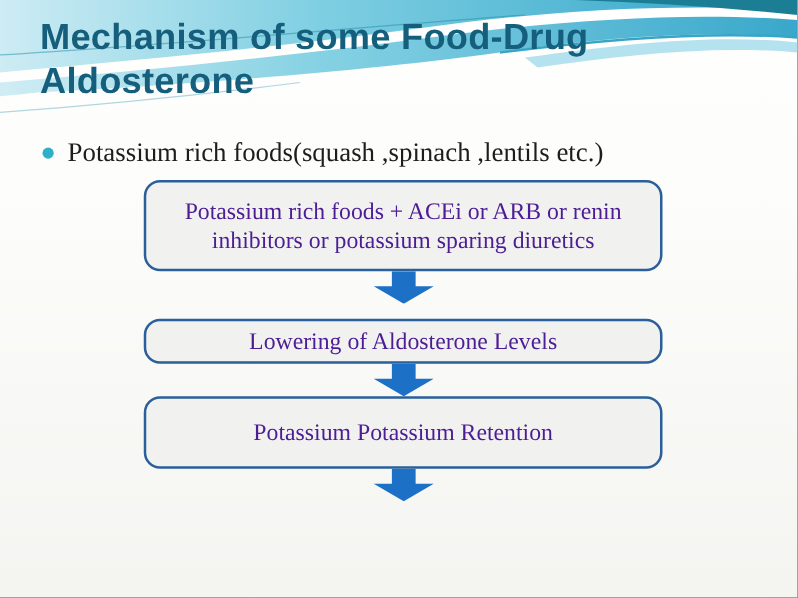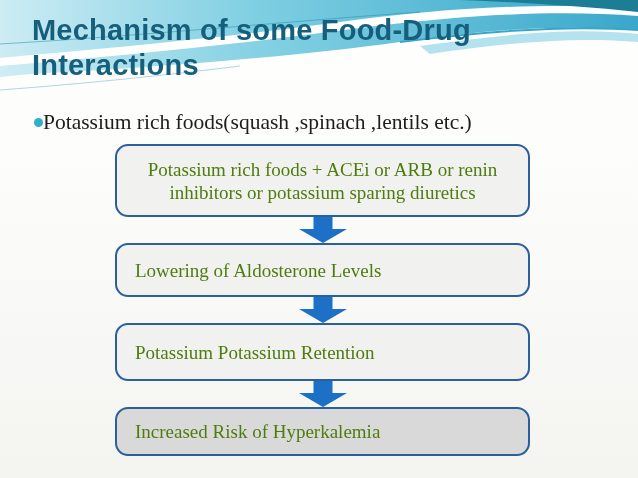--- a/index.html
+++ b/index.html
@@ -31,20 +31,21 @@
     font-size: 29px;
     line-height: 35px;
     letter-spacing: 0.2px;
   }
 
   .bullet-row {
     position: absolute;
     left: 34px; top: 108px;
     display: flex;
     align-items: flex-start;
+    gap: 11px;
   }
   .bullet-dot {
     width: 9px; height: 9px;
     border-radius: 50%;
     background: #2fb0c9;
     margin-top: 10px;
     flex: 0 0 auto;
   }
   .bullet-text {
     font-family: "Liberation Serif", serif;
@@ -59,31 +60,32 @@
     width: 415px;
     display: flex;
     flex-direction: column;
     align-items: center;
   }
   .flow-box {
     width: 100%;
     border: 2px solid #2a5f9b;
     border-radius: 13px;
     background: #f1f1ef;
-    color: #4d7c0f;
+    color: #4c1d95;
     font-family: "Liberation Serif", serif;
     font-size: 19px;
     line-height: 23px;
     display: flex;
     align-items: center;
+    justify-content: center;
     text-align: center;
     padding: 6px 18px;
   }
   .flow-box--0 { height: 73px; }
-  .flow-box--1 { height: 54px; }
+  .flow-box--1 { height: 36px; margin-top: 12px; }
   .flow-box--2 { height: 58px; }
   .flow-box--3 { height: 49px; background: #d9d9d9; }
   .flow-arrow {
     height: 26px;
     display: flex;
     align-items: center;
     justify-content: center;
   }
 </style>
 </head>
@@ -109,21 +111,21 @@
     <path d="M420,46 C520,32 580,28 638,34 L638,42 C570,36 500,44 430,54 Z" fill="#b5e2ef"></path>
 
     <path d="M460,0 L638,0 L638,12 C580,6 520,2 460,0 Z" fill="#1b7e95"></path>
 
     <path d="M0,44 C140,36 280,22 420,12" fill="none" stroke="rgba(32,140,168,0.5)" stroke-width="1"></path>
     <path d="M0,90 C80,84 160,76 240,66" fill="none" stroke="rgba(32,140,168,0.35)" stroke-width="1"></path>
   </svg>
 
   <div class="slide-title">
     <div>Mechanism of some Food-Drug</div>
-    <div>Interactions</div>
+    <div>Aldosterone</div>
   </div>
 
   <div class="bullet-row">
     <span class="bullet-dot"></span>
     <span class="bullet-text">Potassium rich foods(squash ,spinach ,lentils etc.)</span>
   </div>
 
   <div class="flowchart">
 
     <div class="flow-box flow-box--0">
@@ -149,19 +151,16 @@
     <div class="flow-box flow-box--2">
       <span>Potassium Potassium Retention</span>
     </div>
 
     <div class="flow-arrow">
       <svg width="48" height="26" viewBox="0 0 48 26" aria-hidden="true">
         <polygon points="14.5,0 33.5,0 33.5,12 48,12 24,26 0,12 14.5,12" fill="#1c70c6"></polygon>
       </svg>
     </div>
 
-    <div class="flow-box flow-box--3">
-      <span>Increased Risk of Hyperkalemia</span>
-    </div>
 
   </div>
 
 </div>
 
 </body></html>

